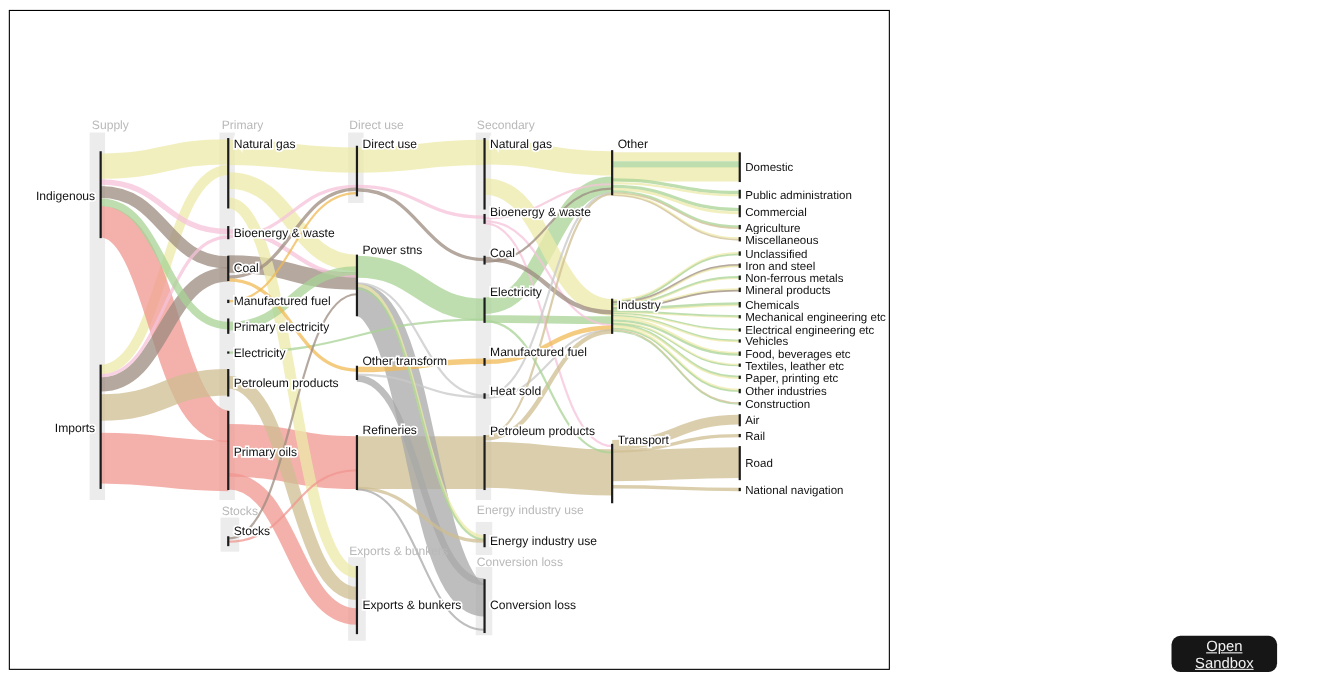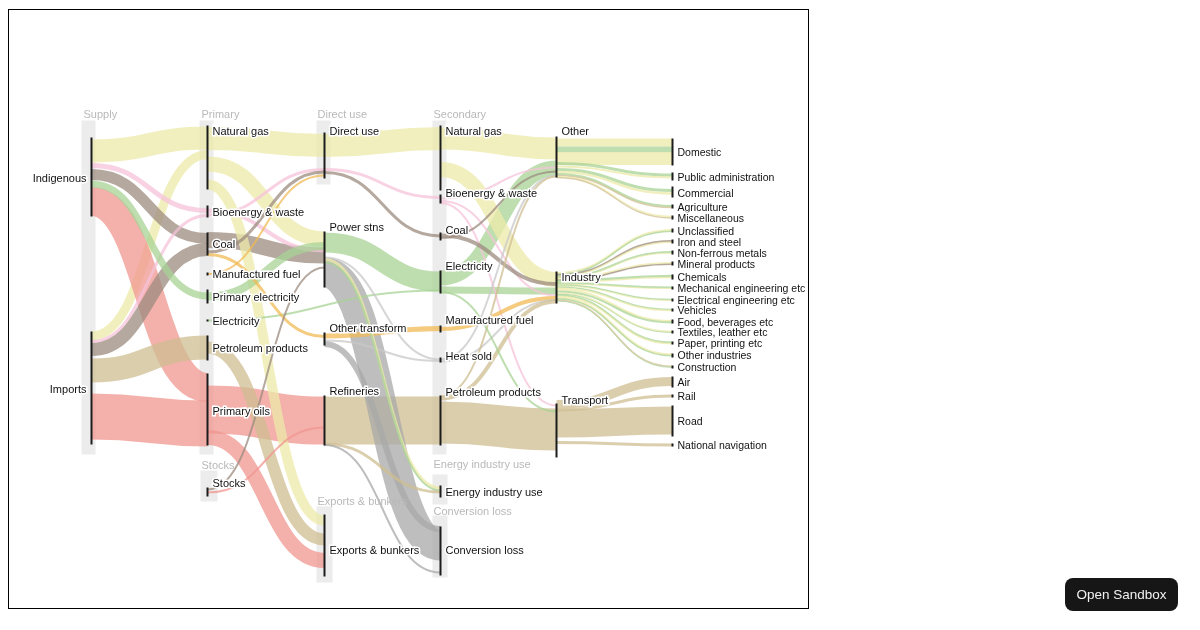--- a/index.html
+++ b/index.html
@@ -1,19 +1,19 @@
 <!DOCTYPE html>
 <html><head>
 <meta charset="utf-8">
 <style>
   html,body{margin:0;padding:0;background:#fff;}
   body{width:1200px;height:630px;position:relative;font-family:"Liberation Sans",sans-serif;overflow:hidden;}
   .frame{position:absolute;left:8px;top:9px;width:801px;height:600px;border:1.5px solid #000;box-sizing:border-box;background:#fff;}
   .frame svg{position:absolute;left:0;top:0;}
-  .open-sandbox{position:absolute;left:1065px;top:578px;width:113px;height:33px;background:#161616;color:#f2f2f2;border:none;border-radius:8px;font-size:13.5px;font-family:"Liberation Sans",sans-serif;cursor:pointer;}
+  .open-sandbox{position:absolute;left:1065px;top:578px;width:96px;height:33px;background:#161616;color:#f2f2f2;border:none;border-radius:8px;font-size:13.5px;font-family:"Liberation Sans",sans-serif;cursor:pointer;text-decoration:underline;}
   text.nlabel{fill:#111;stroke:#fff;stroke-width:3px;paint-order:stroke;font-family:"Liberation Sans",sans-serif;}
   text.hlabel{fill:#b9b9b9;font-family:"Liberation Sans",sans-serif;}
 </style>
 </head>
 <body>
 
 <div>
   <div class="frame">
     <svg width="798" height="597" viewBox="9.5 10.5 798 597">
         <rect x="82" y="121" width="14" height="334" fill="#ececec"></rect>

